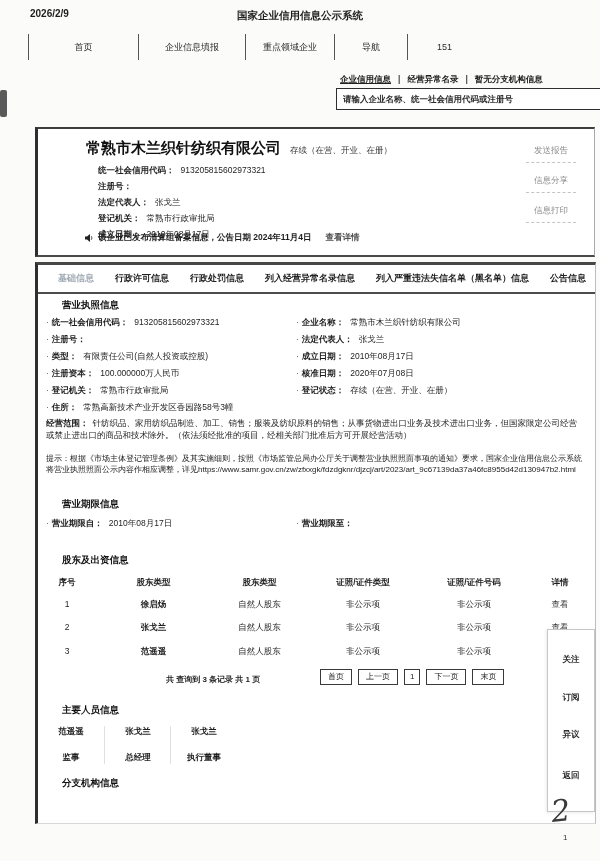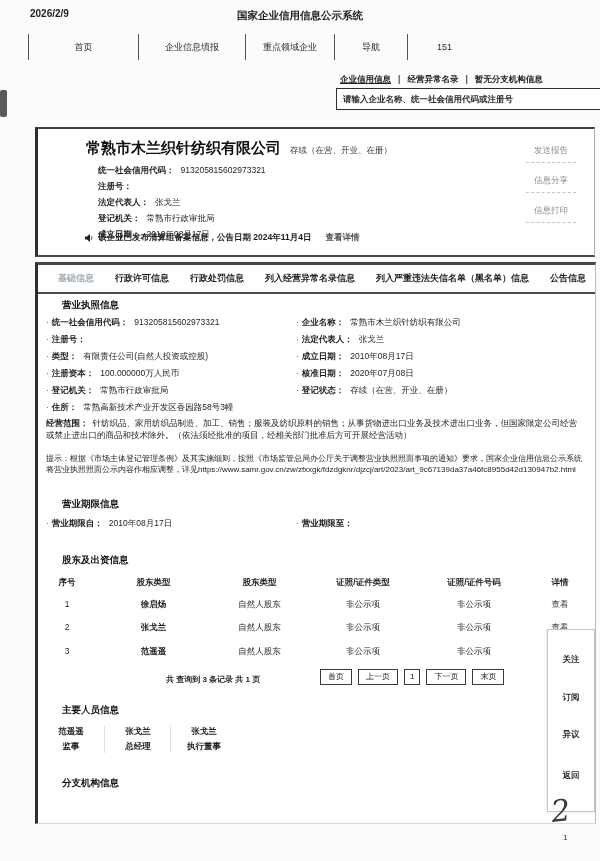--- a/index.html
+++ b/index.html
@@ -60,21 +60,21 @@
   .sh-row .c0{width:58px}.sh-row .c1{width:115px}.sh-row .c2{width:97px}
   .sh-row .c3{width:110px}.sh-row .c4{width:112px}.sh-row .c5{width:60px}
   .sh-head{font-weight:bold;}
   .view-link{color:#3d3d3d;}
   .summary{position:absolute;left:128px;font-size:8px;font-weight:bold;}
   .pager{position:absolute;left:282px;display:flex;gap:6px;}
   .pbtn{border:1px solid #3a3a3a;background:#fff;font-size:8px;padding:2px 7px;line-height:10px;color:#222;}
   .pbtn.num{padding:2px 5px;}
   
   .person{position:absolute;width:66px;text-align:center;font-size:8.5px;font-weight:bold;}
-  .person .role{font-weight:bold;margin-top:3px;}
+  .person .role{font-weight:bold;margin-top:14px;}
   .person.mid,.person.last{border-left:1px solid #e0e0e0;}
   .empty-branch{position:absolute;left:0;right:0;text-align:center;font-size:8.5px;font-weight:bold;}
   
   .side-panel{position:absolute;left:527px;top:629px;width:46px;height:181px;background:#fff;
     border:1px solid #c6c6c6;box-shadow:-1px 1px 3px rgba(0,0,0,.08);z-index:5;margin-left:20px;}
   .side-item{position:absolute;left:0;right:0;text-align:center;font-size:8.5px;font-weight:bold;color:#2e2e2e;}
   
   .scan-blob{position:absolute;left:0;top:90px;width:7px;height:27px;background:#5a5a5a;border-radius:2px;}
   .handwritten{position:absolute;left:551px;top:793px;font-family:"DejaVu Serif",serif;
     font-style:italic;font-size:30px;color:#3a3a3a;transform:rotate(-6deg);z-index:9;}

